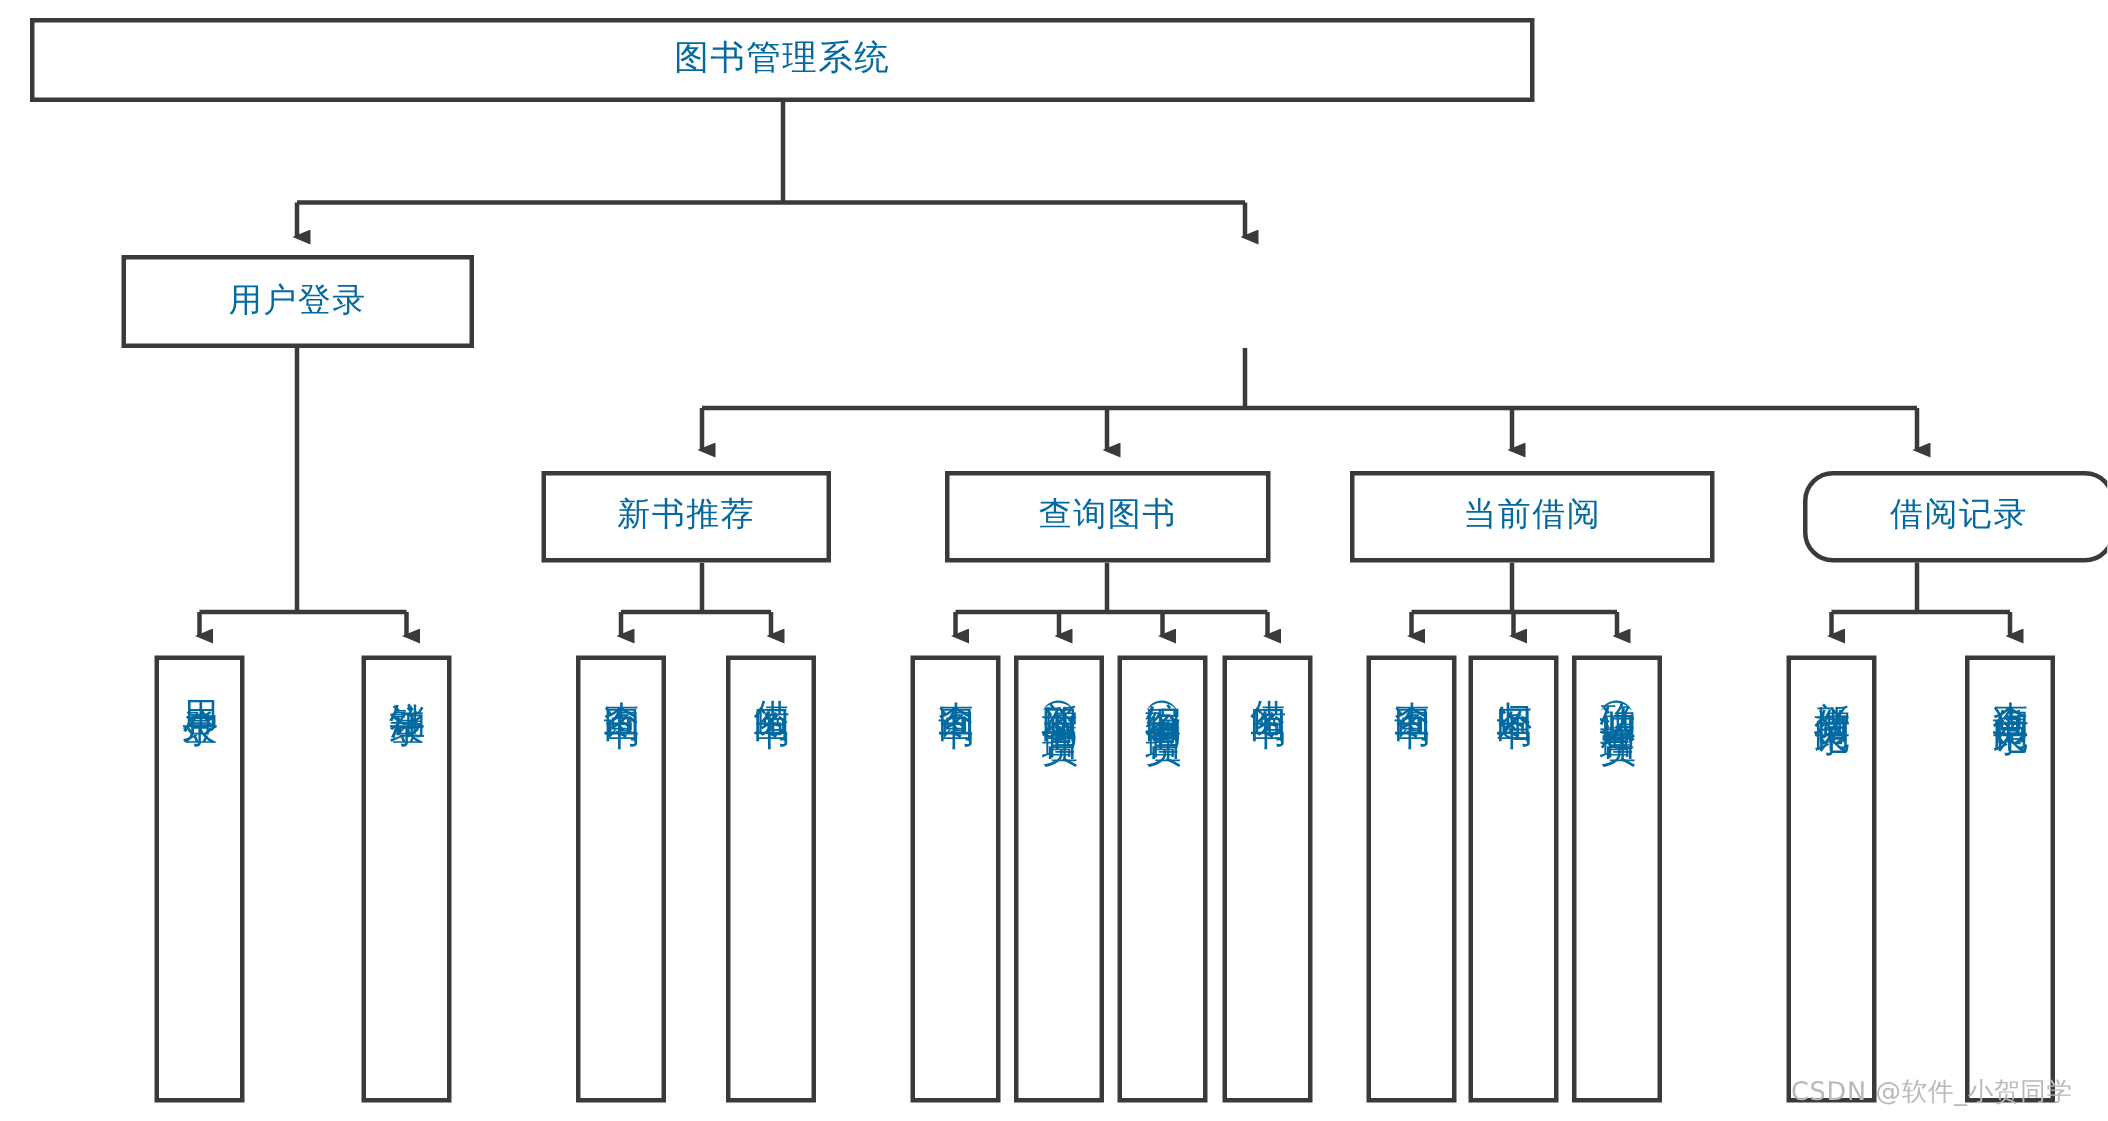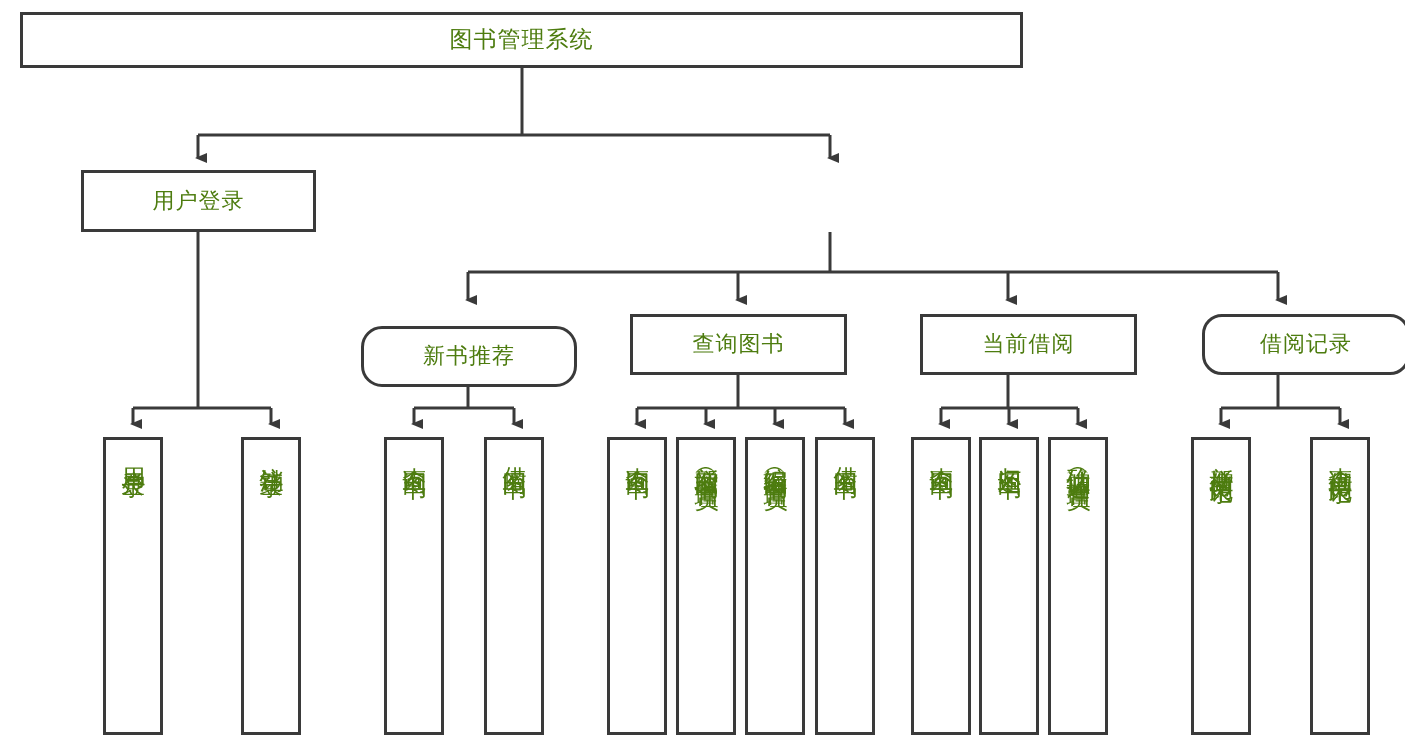--- a/index.html
+++ b/index.html
@@ -26,21 +26,21 @@
     pointer-events: none;
   }
   .node {
     position: absolute;
     box-sizing: border-box;
     border: 3px solid #3a3a3a;
     background: #ffffff;
     display: flex;
     align-items: center;
     justify-content: center;
-    color: #4d7c0f;
+    color: #0369a1;
   }
   .node .label {
     display: block;
     text-align: center;
     letter-spacing: 1px;
   }
   
   .node.horiz .label {
     font-size: 22px;
     line-height: 1.1;
@@ -127,27 +127,27 @@
   </svg>
 
   <div class="node horiz root" style="left:20px; top:12px; width:1003px; height:56px;">
     <span class="label">图书管理系统</span>
   </div>
 
   <div class="node horiz" style="left:81px; top:170px; width:235px; height:62px;">
     <span class="label">用户登录</span>
   </div>
 
-  <div class="node horiz" style="left:361px; top:326px; width:216px; height:61px;border-radius:21px;">
+  <div class="node horiz" style="left:361px; top:314px; width:193px; height:61px;">
     <span class="label">新书推荐</span>
   </div>
   <div class="node horiz" style="left:630px; top:314px; width:217px; height:61px;">
     <span class="label">查询图书</span>
   </div>
-  <div class="node horiz" style="left:920px; top:314px; width:217px; height:61px;">
+  <div class="node horiz" style="left:900px; top:314px; width:243px; height:61px;">
     <span class="label">当前借阅</span>
   </div>
   <div class="node horiz" style="left:1202px; top:314px; width:208px; height:61px;border-radius:20px;">
     <span class="label">借阅记录</span>
   </div>
 
   <div class="node vert" style="left:103px; top:437px; width:60px; height:298px;">
     <span class="label">用户登录</span>
   </div>
   <div class="node vert" style="left:241px; top:437px; width:60px; height:298px;">
@@ -184,14 +184,15 @@
     <span class="label">确认归还（管理员）</span>
   </div>
 
   <div class="node vert" style="left:1191px; top:437px; width:60px; height:298px;">
     <span class="label">新增借阅记录</span>
   </div>
   <div class="node vert" style="left:1310px; top:437px; width:60px; height:298px;">
     <span class="label">查询借阅记录</span>
   </div>
 
+  <div class="watermark" style="left:1194px; top:716px;">CSDN @软件_小贺同学</div>
 
 </div>
 
 </body></html>

